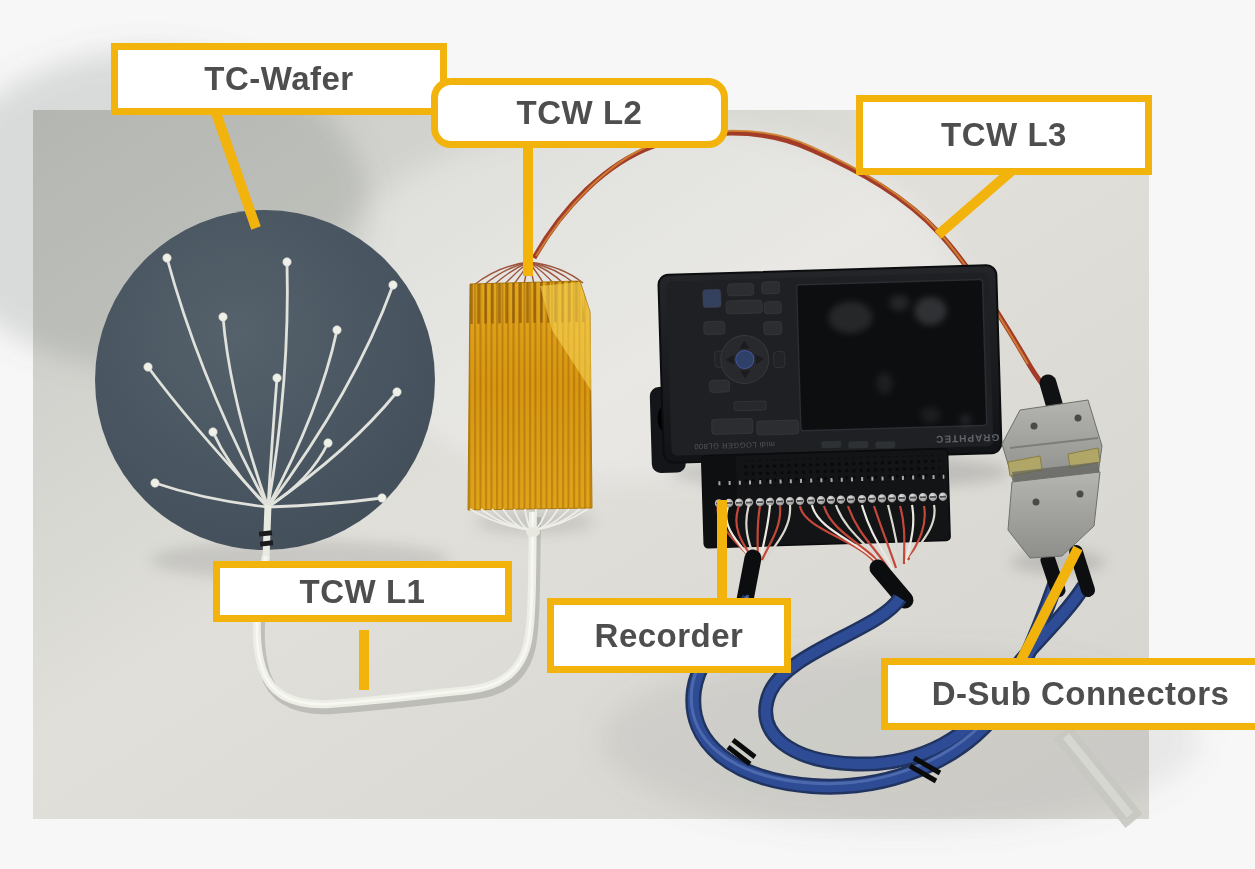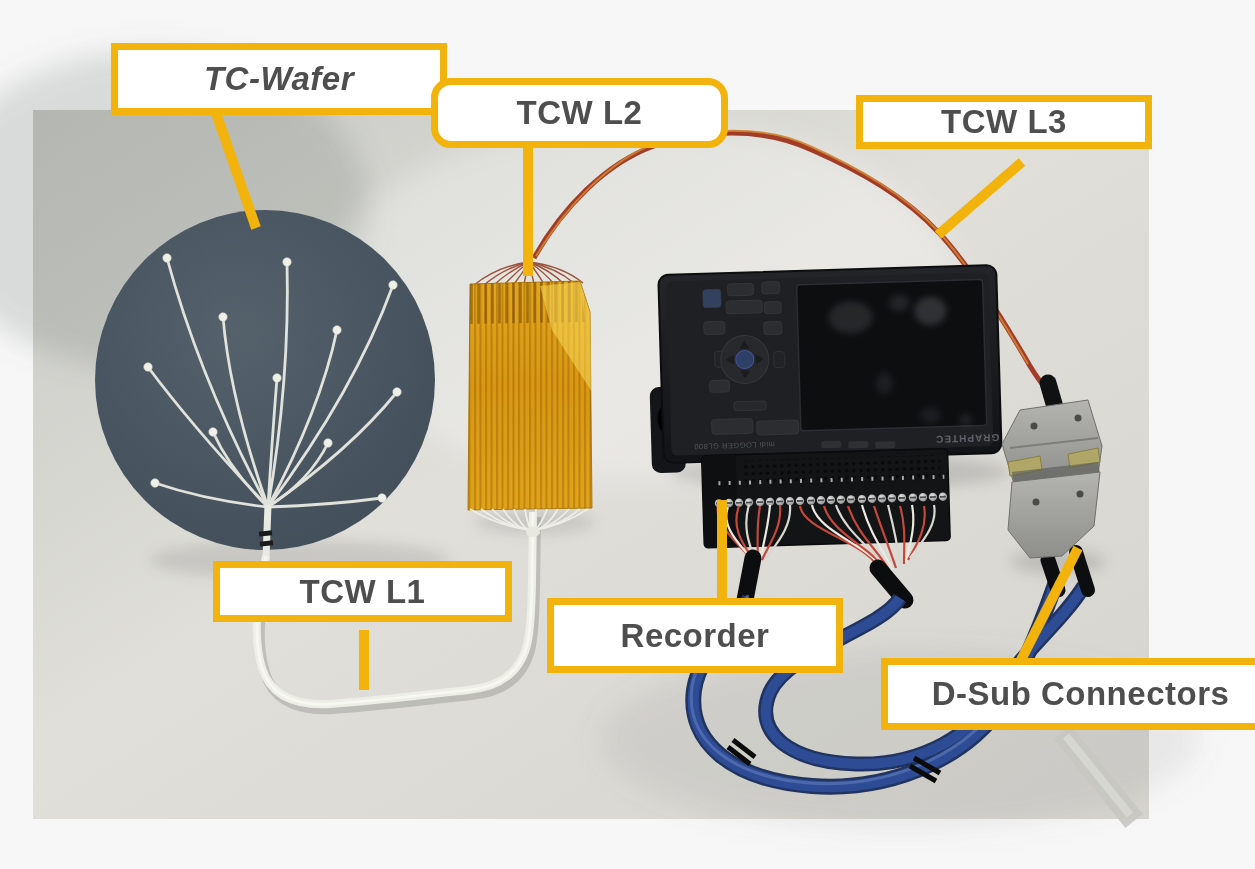--- a/index.html
+++ b/index.html
@@ -10,25 +10,25 @@
   }
   .stage{position:relative;width:1255px;height:869px;}
   svg.photo{position:absolute;left:0;top:0;}
   .callout-label{
     position:absolute;box-sizing:border-box;
     background:#ffffff;border:7px solid #F3B30D;
     display:flex;align-items:center;justify-content:center;
     font-weight:bold;font-size:33px;color:#4E4E4E;letter-spacing:.5px;
     white-space:nowrap;
   }
-  #lbl-tc-wafer {left:111px;top:43px;width:336px;height:72px;font-style:italic;}
+  #lbl-tc-wafer {left:111px;top:43px;width:336px;height:72px;}
   #lbl-tcw-l2  {left:431px;top:78px;width:297px;height:70px;border-radius:20px;}
-  #lbl-tcw-l3  {left:856px;top:95px;width:296px;height:54px;}
+  #lbl-tcw-l3  {left:856px;top:95px;width:296px;height:80px;}
   #lbl-tcw-l1  {left:213px;top:561px;width:299px;height:61px;}
-  #lbl-recorder{left:547px;top:598px;width:296px;height:75px;}
+  #lbl-recorder{left:547px;top:598px;width:244px;height:75px;}
   #lbl-d-sub   {left:881px;top:658px;width:399px;height:72px;}
 </style>
 </head>
 <body>
 
 <div class="stage">
 
 <svg class="photo" width="1255" height="869" viewBox="0 0 1255 869">
   <defs>
     <linearGradient id="bgGrad" x1="0" y1="0" x2="1" y2="1">

